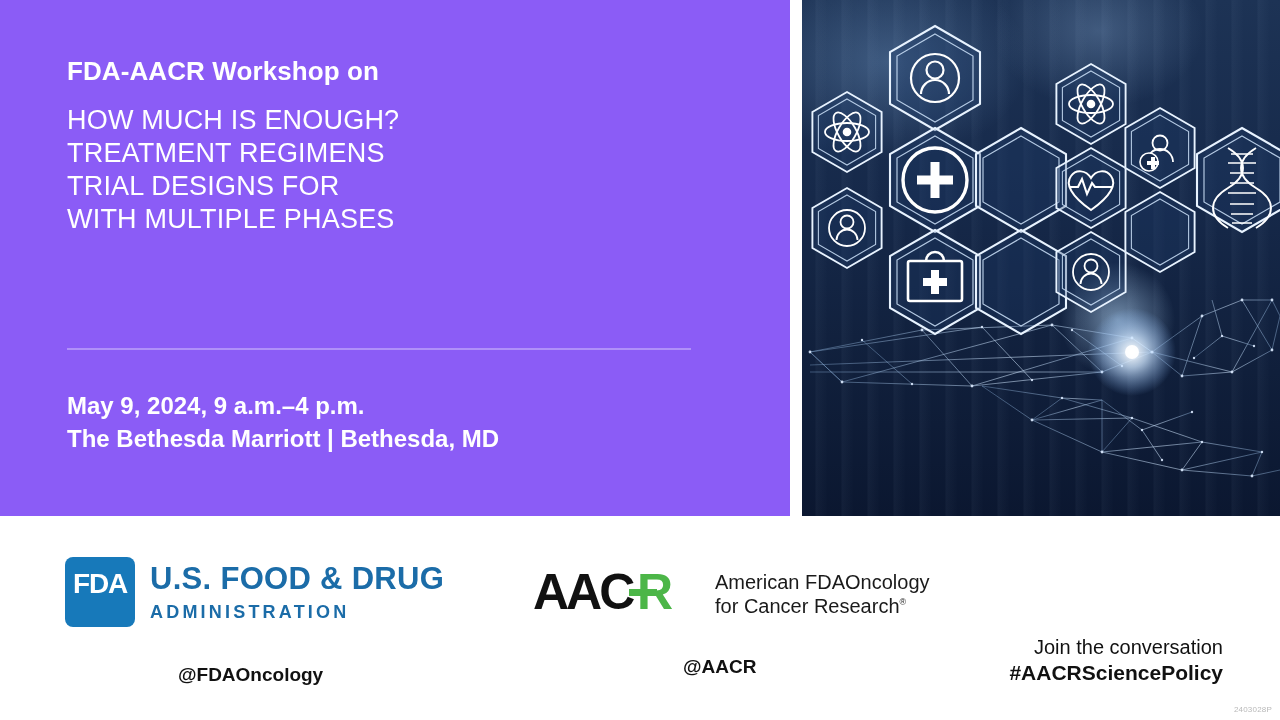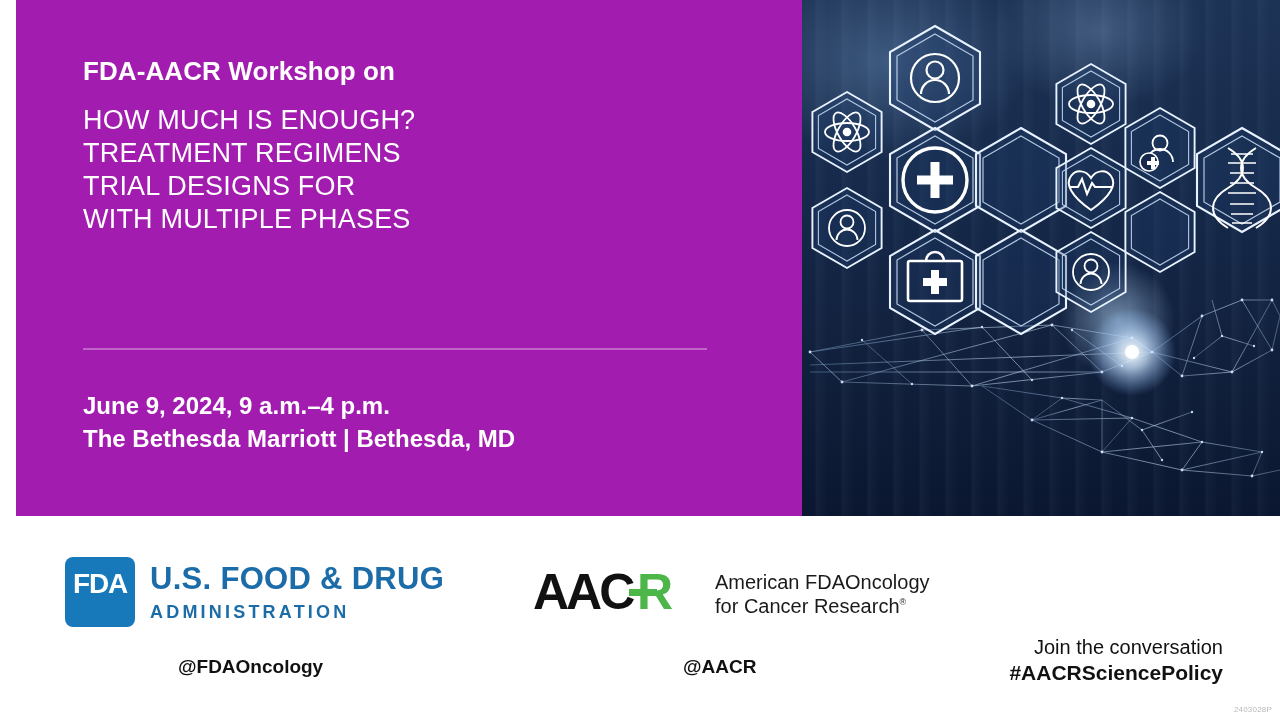--- a/index.html
+++ b/index.html
@@ -17,25 +17,25 @@
 
   #poster {
     position: absolute;
     inset: 0;
     background: #ffffff;
   }
 
   
   .hero-blue {
     position: absolute;
-    left: 16px;
+    left: 0;
     top: 0;
     width: 790px;
     height: 560px;
-    background: #a21caf;
+    background: #8b5cf6;
     box-sizing: border-box;
   }
 
   .eyebrow {
     position: absolute;
     left: 67px;
     top: 56px;
     color: #ffffff;
     font-size: 26px;
     font-weight: bold;
@@ -176,21 +176,21 @@
     font-size: 18px;
     font-weight: bold;
     letter-spacing: 3.2px;
     line-height: 1;
     margin-top: 9px;
     white-space: nowrap;
   }
   .fda-handle {
     position: absolute;
     left: 178px;
-    top: 140px;
+    top: 148px;
     color: #111111;
     font-size: 19px;
     font-weight: bold;
     white-space: nowrap;
   }
 
   
   .aacr-lockup {
     position: absolute;
     left: 533px;
@@ -270,21 +270,21 @@
 
     <div class="headline">
       <span class="hl">HOW MUCH IS ENOUGH?</span>
       <span class="hl">TREATMENT REGIMENS</span>
       <span class="hl">TRIAL DESIGNS FOR</span>
       <span class="hl">WITH MULTIPLE PHASES</span>
     </div>
 
     <div class="rule"></div>
 
-    <div class="date-line">June 9, 2024, 9 a.m.–4 p.m.</div>
+    <div class="date-line">May 9, 2024, 9 a.m.–4 p.m.</div>
 
     <div class="venue-line">The Bethesda Marriott | Bethesda, MD</div>
   </div>
 
   <div class="hero-img">
     <div class="streaks"></div>
 
     <svg class="handlayer" viewBox="0 0 478 516">
       <defs>
         <linearGradient id="handG" x1="0" y1="0" x2="1" y2="0">

